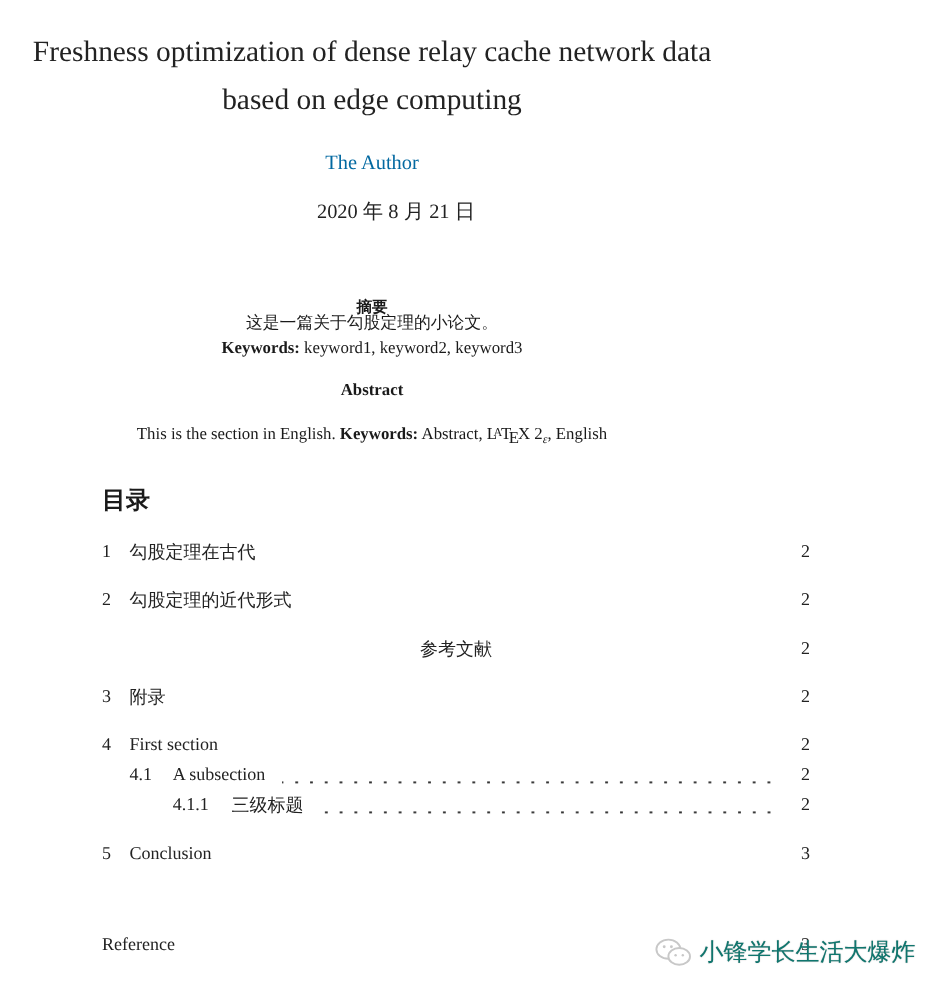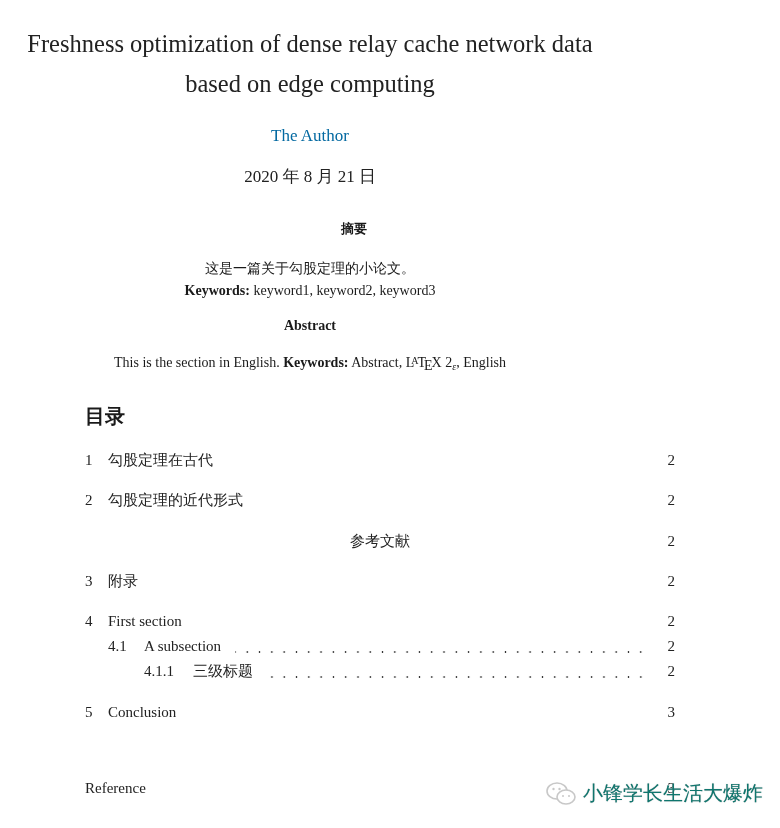--- a/index.html
+++ b/index.html
@@ -5,21 +5,21 @@
     html, body { margin: 0; padding: 0; background: #ffffff; }
     body {
       width: 780px; height: 828px; position: relative; overflow: hidden;
       font-family: "DejaVu Serif", "Liberation Serif", serif;
       color: #1a1a1a;
     }
     .abs { position: absolute; }
     .center { left: 0; width: 620px; text-align: center; white-space: nowrap; }
     .title { font-family: "Liberation Serif", serif; font-size: 24.5px; color: #222; }
     .author { font-family: "Liberation Serif", serif; font-size: 17px; color: #0369a1; }
-    .date { font-family: "Liberation Serif", serif; font-size: 17px; color: #222; }
+    .date { font-family: "Liberation Serif", serif; font-size: 17px; color: #222; padding-left: 20px; }
     .cjk-bold { font-family: "DejaVu Sans", sans-serif; font-weight: bold; font-size: 13px; }
     .small { font-family: "Liberation Serif", serif; font-size: 14px; }
     .bold { font-weight: bold; }
     .toc-title { font-family: "DejaVu Sans", sans-serif; font-size: 20px; font-weight: bold; left: 85px; top: 403px; }
     .toc-row {
       position: absolute; left: 85px; width: 590px; height: 20px;
       font-family: "Liberation Serif", serif; font-size: 15px; color: #222;
       display: flex; align-items: center; white-space: nowrap;
     }
     .toc-num { display: inline-block; }
@@ -43,21 +43,21 @@
     }
   </style>
 </head>
 <body>
 
 <div class="abs center title" style="top:30px;">Freshness optimization of dense relay cache network data</div>
 <div class="abs center title" style="top:70px;">based on edge computing</div>
 <div class="abs center author" style="top:126px;">The Author</div>
 <div class="abs center date" style="top:165px;">2020 年 8 月 21 日</div>
 
-<div class="abs center cjk-bold" style="top:220px;padding-left:44px;">摘要</div>
+<div class="abs center cjk-bold" style="top:247px;">摘要</div>
 <div class="abs center small" style="top:260px;">这是一篇关于勾股定理的小论文。</div>
 <div class="abs center small" style="top:283px;">
   <span class="bold">Keywords:</span>
   <span>keyword1, keyword2, keyword3</span>
 </div>
 
 <div class="abs center small bold" style="top:318px;">Abstract</div>
 <div class="abs center small" style="top:355px;">
   <span>This is the section in English.</span>
   <span class="bold">Keywords:</span>

